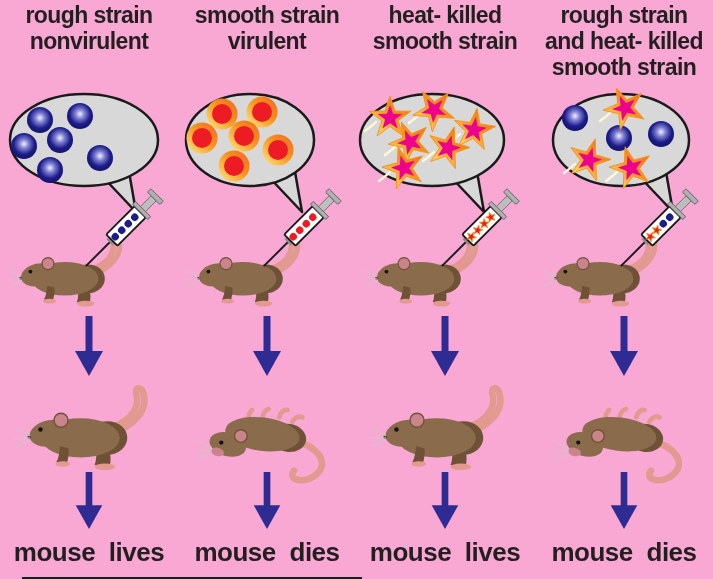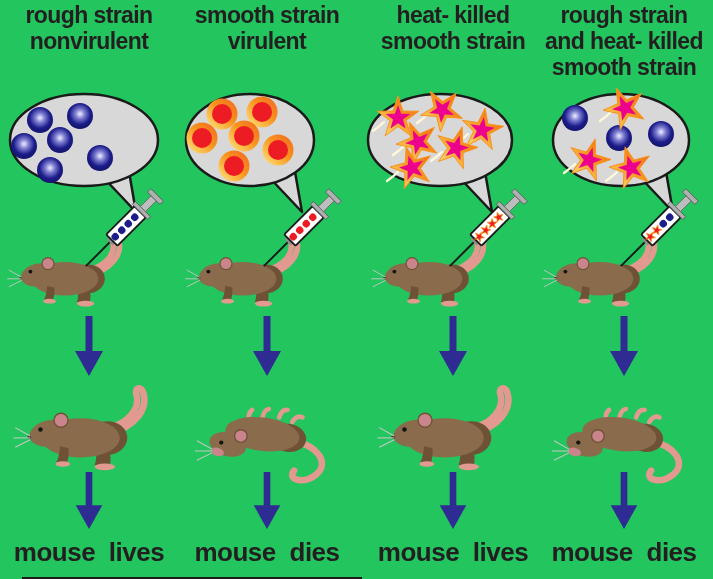--- a/index.html
+++ b/index.html
@@ -1,20 +1,20 @@
 <!DOCTYPE html>
 <html style="--ink: #231f20;"><head>
 <meta charset="utf-8">
 <style>
   * { margin:0; padding:0; box-sizing:border-box; }
   html,body { background:#ffffff; }
   body { font-family:"Liberation Sans", sans-serif; }
-  .canvas { position:relative; width:713px; height:579px; background:#22c55e; overflow:hidden; }
+  .canvas { position:relative; width:713px; height:579px; background:#f9a8d4; overflow:hidden; }
   .column { position:absolute; top:0; height:100%; width:178px; }
-  #col0 { left:0; } #col1 { left:178px; } #col2 { left:364px; } #col3 { left:535px; }
+  #col0 { left:0; } #col1 { left:178px; } #col2 { left:356px; } #col3 { left:535px; }
   .title {
     position:absolute; top:3px; left:-4px; right:-4px; text-align:center;
     font-weight:700; font-size:23px; line-height:1.12; letter-spacing:-0.6px;
     color:var(--ink); white-space:pre-line;
   }
   .bubble { position:absolute; top:88px; left:0; width:178px; height:125px; overflow:visible; }
   .scene  { position:absolute; top:192px; left:0; width:178px; height:120px; overflow:visible; }
   .arrow  { position:absolute; left:50%; transform:translateX(-50%); }
   .arrow1 { top:314px; width:40px; height:64px; }
   .arrow2 { top:470px; width:38px; height:61px; }

